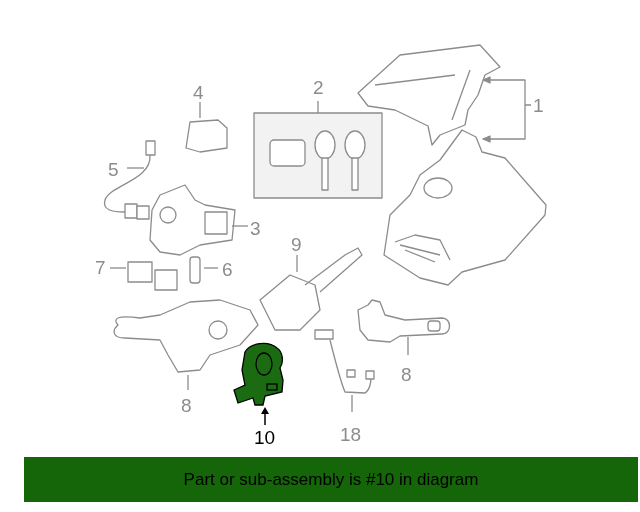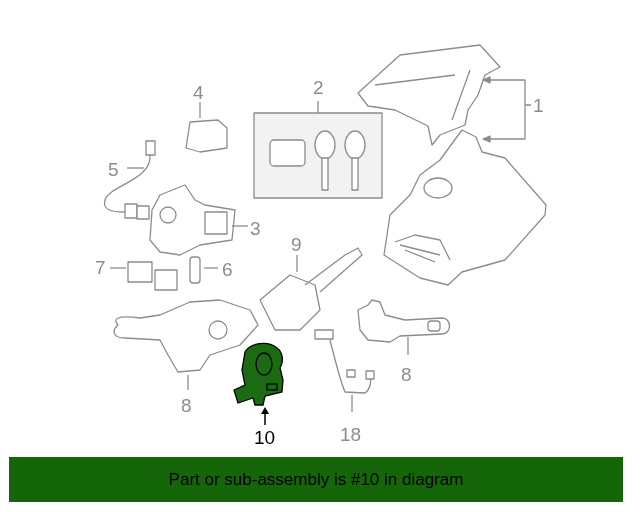--- a/index.html
+++ b/index.html
@@ -1,20 +1,20 @@
 <!DOCTYPE html>
 <html><head>
 <meta charset="utf-8">
 <style>
   html, body { margin:0; padding:0; background:#ffffff; }
   body { width:640px; height:512px; position:relative; overflow:hidden; font-family:"Liberation Sans", sans-serif; }
   #diagram { position:absolute; left:0; top:0; width:640px; height:455px; }
   .callout { position:absolute; font-family:"Liberation Sans", sans-serif; font-size:19px; color:#8c8c8c; line-height:1; }
   .callout.hl { color:#000000; }
-  #banner { position:absolute; left:9px; top:457px; width:614px; height:45px; background:#146608; display:flex; flex-direction:row; align-items:center; justify-content:center; }
+  #banner { position:absolute; left:24px; top:457px; width:614px; height:45px; background:#146608; display:flex; flex-direction:row; align-items:center; justify-content:center; }
   #banner span { font-family:"Liberation Sans", sans-serif; font-size:17px; color:#000; line-height:19px; }
 </style>
 </head>
 <body>
 
 <svg id="diagram" viewBox="0 0 640 455" xmlns="http://www.w3.org/2000/svg">
   <g fill="none" stroke="#8c8c8c" stroke-width="1.3" stroke-linejoin="round">
 
     <g>
       <path d="M358,93 L400,55 L480,45 L490,56 L500,67 L485,75 L478,95 L468,110 L465,125 L440,135 L432,145 L428,126 L395,110 L368,106 Z"></path>

